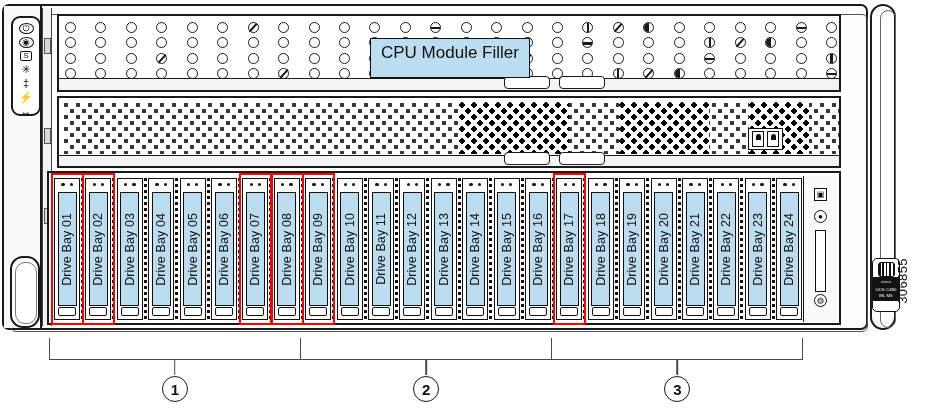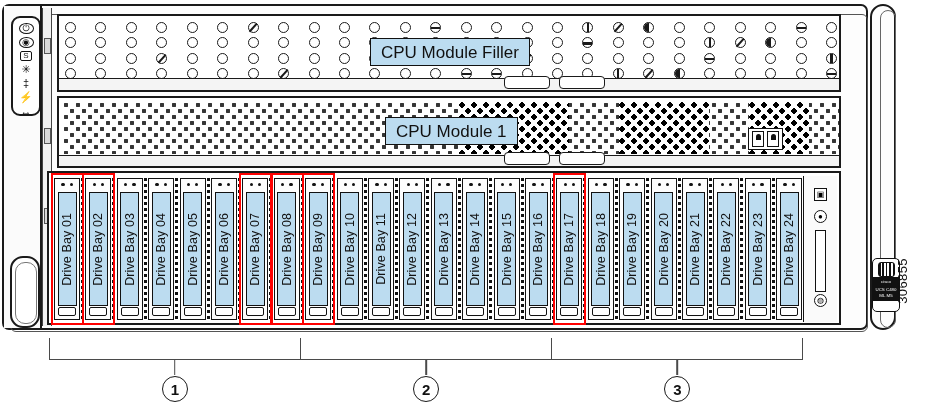--- a/index.html
+++ b/index.html
@@ -196,21 +196,21 @@
   }
 
   
   .mod-label {
     position: absolute;
     background: #bcdcf0;
     border: 1.6px solid #111;
     color: #111;
     font-size: 17px;
     line-height: 1;
-    padding: 5px 10px 4px;
+    padding: 5px 10px 16px;
     white-space: nowrap;
     z-index: 6;
   }
 
   
   .drive-row {
     position: absolute;
     left: 47px; top: 171px;
     width: 794px; height: 154px;
     border: 2px solid #1a1a1a;
@@ -498,21 +498,20 @@
     <div class="mesh-dark" style="left:560px; width:90px;"></div>
     <div class="mesh-dark" style="left:690px; width:60px;"></div>
     <div class="cpu-handles">
       <div class="cpu-handle"></div>
       <div class="cpu-handle"></div>
     </div>
     <div class="bottom-strip"></div>
     <div class="latch-tab" style="left:445px;"></div>
     <div class="latch-tab" style="left:500px;"></div>
   </div>
-  <div class="mod-label" style="left:385px; top:117px;">CPU Module 1</div>
 
   <div class="drive-row" id="drive-row">
     <div class="svc-panel">
       <div class="svc-ico" style="top:12px;">▣</div>
       <div class="svc-ico rnd" style="top:34px;">●</div>
       <div class="svc-slot"></div>
       <div class="svc-ico rnd" style="top:118px;">◍</div>
     </div>
   <div class="drive" style="left: 5px;">
         <div class="led-pair">

